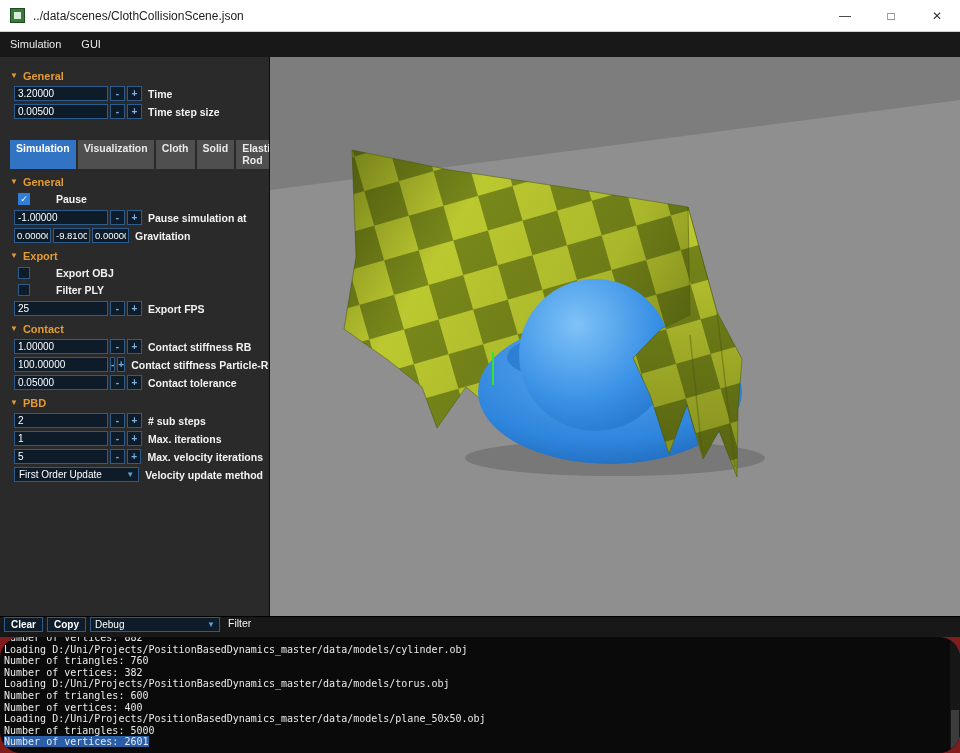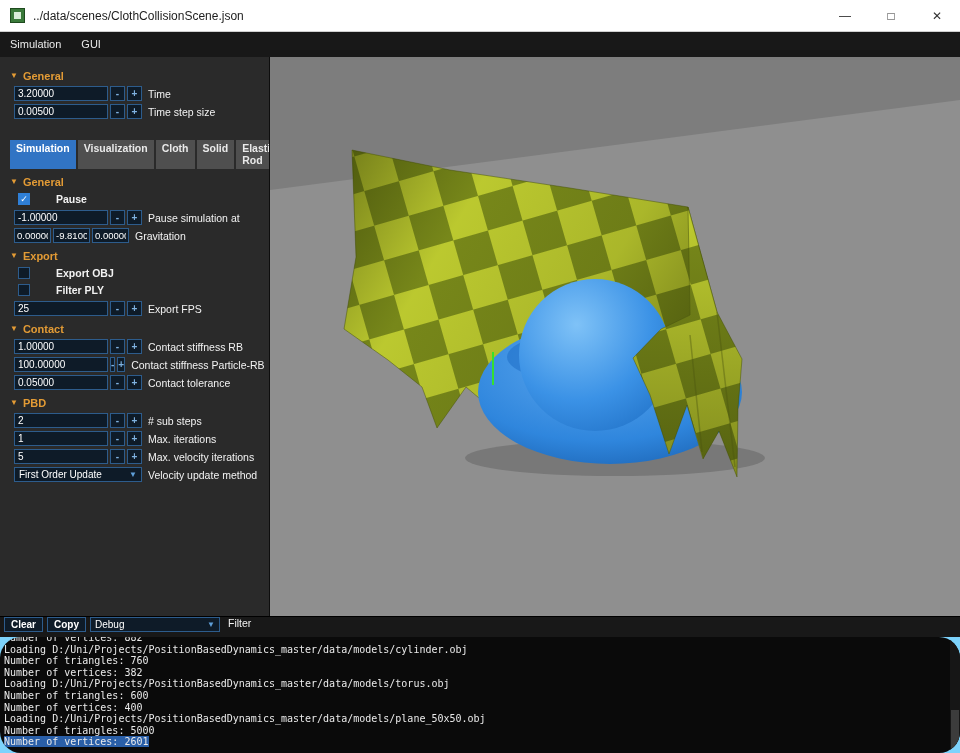--- a/index.html
+++ b/index.html
@@ -1,18 +1,18 @@
 <!DOCTYPE html>
 <html><head>
 <meta charset="utf-8">
 <style>
   * { margin:0; padding:0; box-sizing:border-box; }
   html,body { width:960px; height:753px; overflow:hidden; background:#000;
               font-family:"Liberation Sans", sans-serif; }
-  .window { width:960px; height:753px; display:flex; flex-direction:column; background:#7dd3fc; }
+  .window { width:960px; height:753px; display:flex; flex-direction:column; background:#7f1d1d; }
 
   
   .titlebar { height:32px; background:#ffffff; display:flex; align-items:center; flex:0 0 32px; border-bottom:1px solid #cfcfcf; }
   .app-icon { width:15px; height:15px; margin-left:10px; background:#3a7a3a; border:1px solid #1e4a1e; position:relative; flex:0 0 15px;}
   .app-icon::after { content:""; position:absolute; inset:3px; background:#d8ecd8; }
   .title { margin-left:8px; font-size:12px; color:#1d1d1d; }
   .win-controls { margin-left:auto; display:flex; height:100%; }
   .win-btn { width:46px; height:100%; display:flex; align-items:center; justify-content:center; font-size:12px; color:#333; cursor:default;}
 
   
@@ -25,21 +25,21 @@
   .viewport { flex:1 1 auto; position:relative; background:#8f8f8f; }
   .viewport svg { display:block; width:100%; height:100%; }
 
   
   .section-header { display:flex; align-items:center; gap:5px; color:#e39b35; font-size:11px; font-weight:bold; margin:7px 0 4px 2px; }
   .tri { font-size:8px; line-height:1; }
   .field-row { display:flex; align-items:center; gap:2px; margin:3px 0 3px 6px; }
   .num-input { width:94px; height:15px; background:#0e1b28; border:1px solid #2d5c8c; color:#fff; font-size:10px; padding:0 3px; font-family:"Liberation Sans",sans-serif; }
   .vec-input { width:37px; height:15px; background:#0e1b28; border:1px solid #2d5c8c; color:#fff; font-size:9.5px; padding:0 2px; font-family:"Liberation Sans",sans-serif; }
   .step-btn { width:15px; height:15px; background:#0e1b28; border:1px solid #2d5c8c; color:#7fb2e0; font-size:10px; line-height:1; display:flex; align-items:center; justify-content:center; padding:0; font-weight:bold; }
-  .field-label { color:#f2f2f2; font-size:10.5px; font-weight:normal; margin-left:4px; white-space:nowrap; }
+  .field-label { color:#f2f2f2; font-size:10.5px; font-weight:bold; margin-left:4px; white-space:nowrap; }
   .tabs { display:flex; gap:2px; margin:21px 0 3px 2px; }
   .tab { padding:2px 6px 3px; font-size:10.5px; font-weight:bold; color:#e9e9e9; background:#4f4f4f; cursor:default; }
   .tab.active { background:#3174c4; color:#fff; }
   .check-row { display:flex; align-items:center; gap:6px; margin:5px 0 5px 10px; }
   .checkbox { width:12px; height:12px; border:1px solid #2d5c8c; background:#0e1b28; display:flex; align-items:center; justify-content:center; font-size:9px; color:#fff; }
   .checkbox.checked { background:#2f7fd6; border-color:#2f7fd6; }
   .check-label { color:#f2f2f2; font-size:10.5px; font-weight:bold;padding-left:20px; }
   .dropdown { width:128px; height:15px; background:#0e1b28; border:1px solid #2d5c8c; color:#fff; font-size:10px; display:flex; align-items:center; padding:0 4px; }
   .dd-arrow { margin-left:auto; color:#5f9fd8; font-size:8px; }
 

